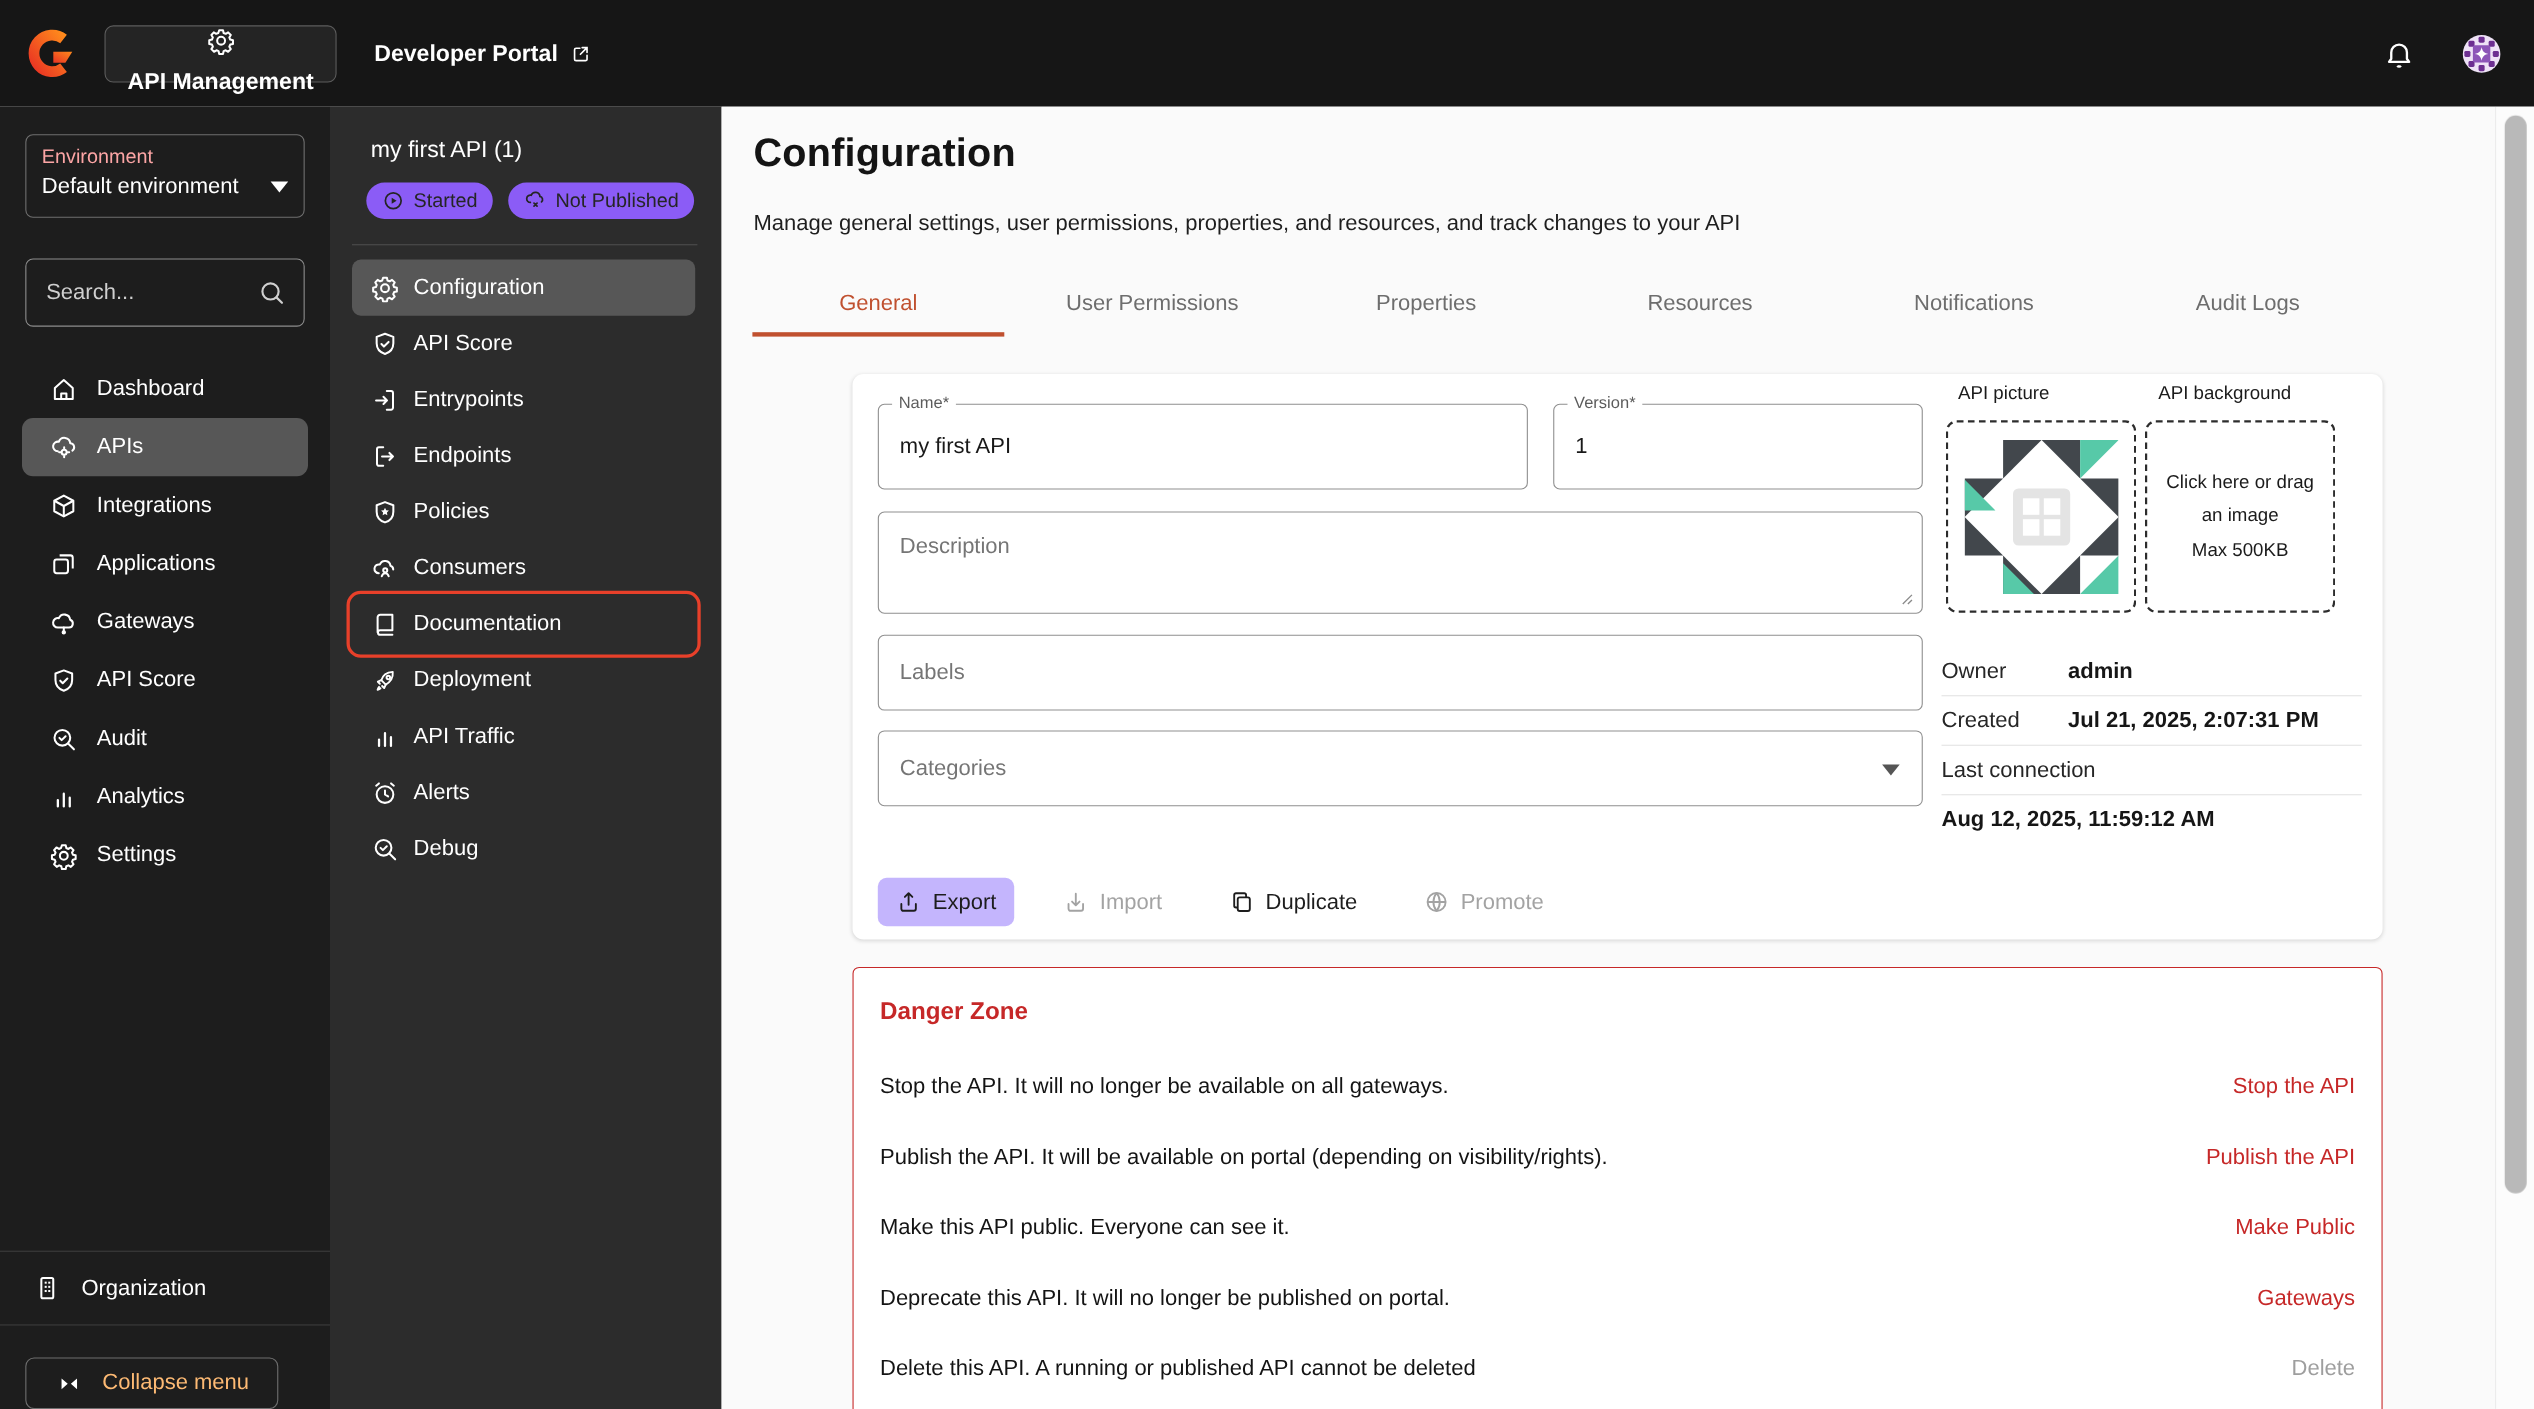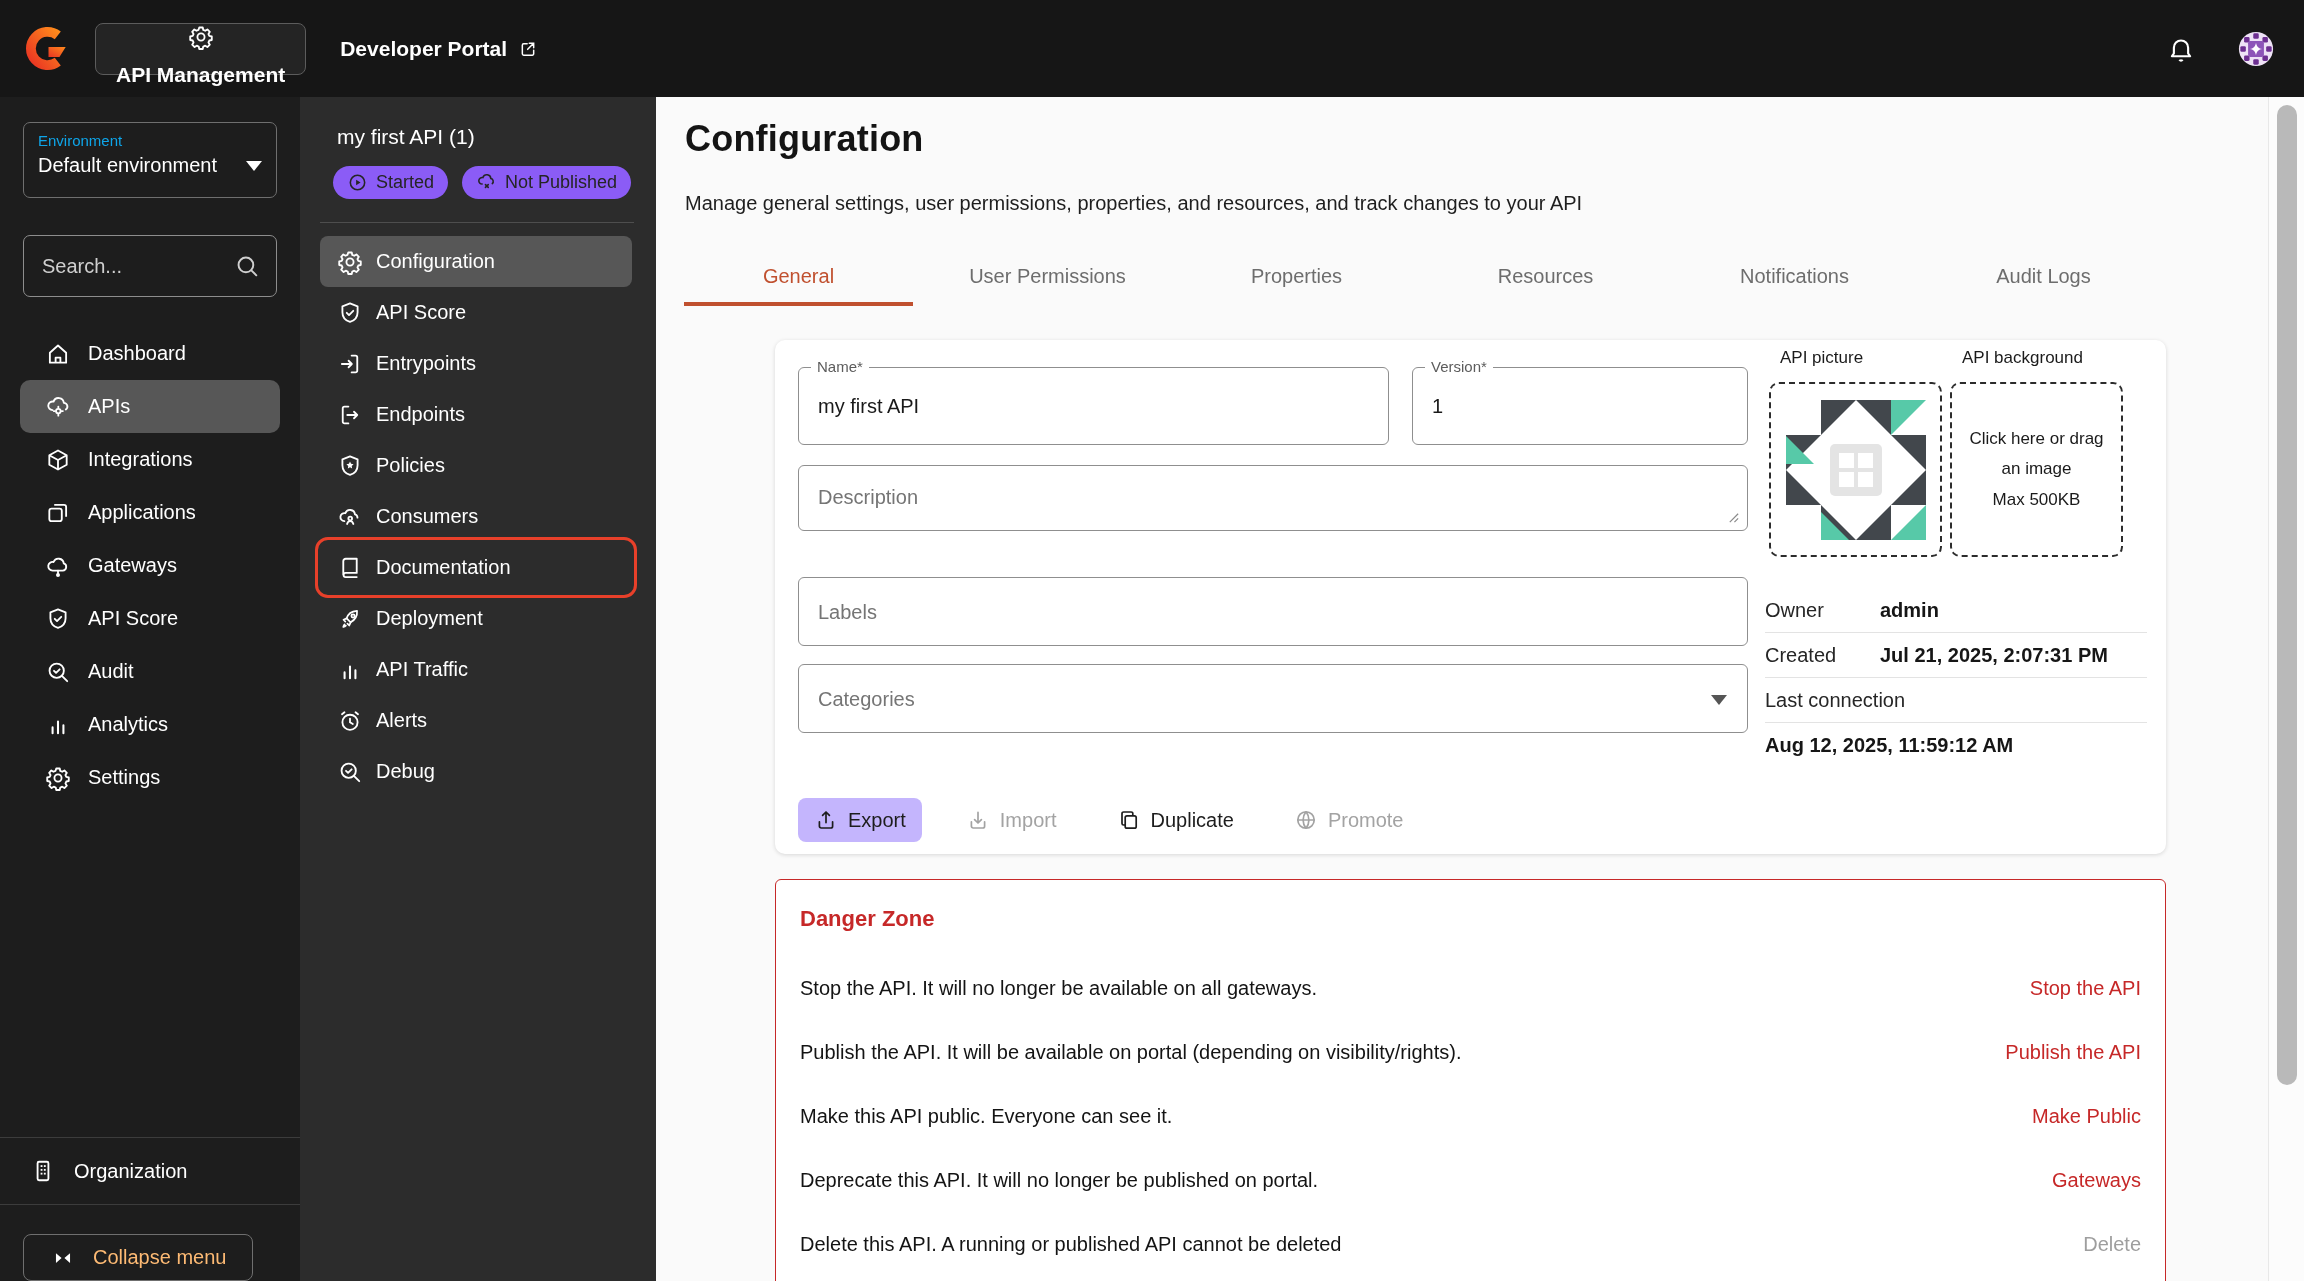--- a/index.html
+++ b/index.html
@@ -21,21 +21,21 @@
   .avatar { width:40px; height:40px; border-radius:50%; cursor:pointer; }
 
   
   .shell { display:flex; height:1184px; }
 
   
   .nav1 { width:300px; background:#1d1d1d; color:#fff; display:flex; flex-direction:column;
           padding-top:25px; flex:0 0 auto; }
   .env-box { margin:0 23px; border:1px solid #6f6f6f; border-radius:7px;
              padding:9px 14px 11px; height:76px; cursor:pointer; }
-  .env-label { font-size:15px; color:#0ea5e9; }
+  .env-label { font-size:18px; color:#fca5a5; }
   .env-value { display:flex; align-items:center; justify-content:space-between;
                font-size:20px; margin-top:5px; }
   .caret-down { width:0; height:0; border-left:8px solid transparent;
                 border-right:8px solid transparent; border-top:10px solid #fff; }
   .search-box { margin:37px 23px 0; border:1px solid #8d8d8d; border-radius:7px; height:62px;
                 display:flex; align-items:center; padding:0 16px; gap:10px; }
   .search-box input { flex:1; background:transparent; border:0; outline:0; color:#f0f0f0;
                       font-size:20px; font-family:inherit; min-width:0; }
   .search-box input::placeholder { color:#cfcfcf; }
   .search-box .sicon { width:26px; height:26px; color:#cfcfcf; }
@@ -80,21 +80,21 @@
           border-radius:10px; box-shadow:0 1px 4px rgba(0,0,0,.14); }
   .field { position:absolute; border:1px solid #8f8f8f; border-radius:6px; background:#fff; }
   .flabel { position:absolute; top:-10px; left:12px; background:#fff; padding:0 6px;
             font-size:15px; color:#5c5c5c; white-space:nowrap; }
   .field input { position:absolute; inset:0; width:100%; height:100%; border:0; outline:0;
                  background:transparent; padding:0 19px; font-size:20px; color:#191919;
                  font-family:inherit; }
   .ph { position:absolute; left:19px; font-size:20px; color:#757575; }
   .f-name    { left:23px;  top:27px;  width:591px; height:78px; }
   .f-version { left:637px; top:27px;  width:336px; height:78px; }
-  .f-desc    { left:23px;  top:125px; width:950px; height:66px; }
+  .f-desc    { left:23px;  top:125px; width:950px; height:93px; }
   .f-desc .ph { top:20px; }
   .f-labels  { left:23px;  top:237px; width:950px; height:69px; }
   .f-labels .ph, .f-cats .ph { top:50%; transform:translateY(-50%); }
   .f-cats    { left:23px;  top:324px; width:950px; height:69px; cursor:pointer; }
   .sel-caret { position:absolute; right:20px; top:50%; margin-top:-4px; width:0; height:0;
                border-left:8px solid transparent; border-right:8px solid transparent;
                border-top:10px solid #555; }
   .resize { position:absolute; right:7px; bottom:6px; width:13px; height:13px; color:#8a8a8a; }
 
   .actions-row { position:absolute; left:23px; top:458px; display:flex; gap:28px; align-items:center; }

